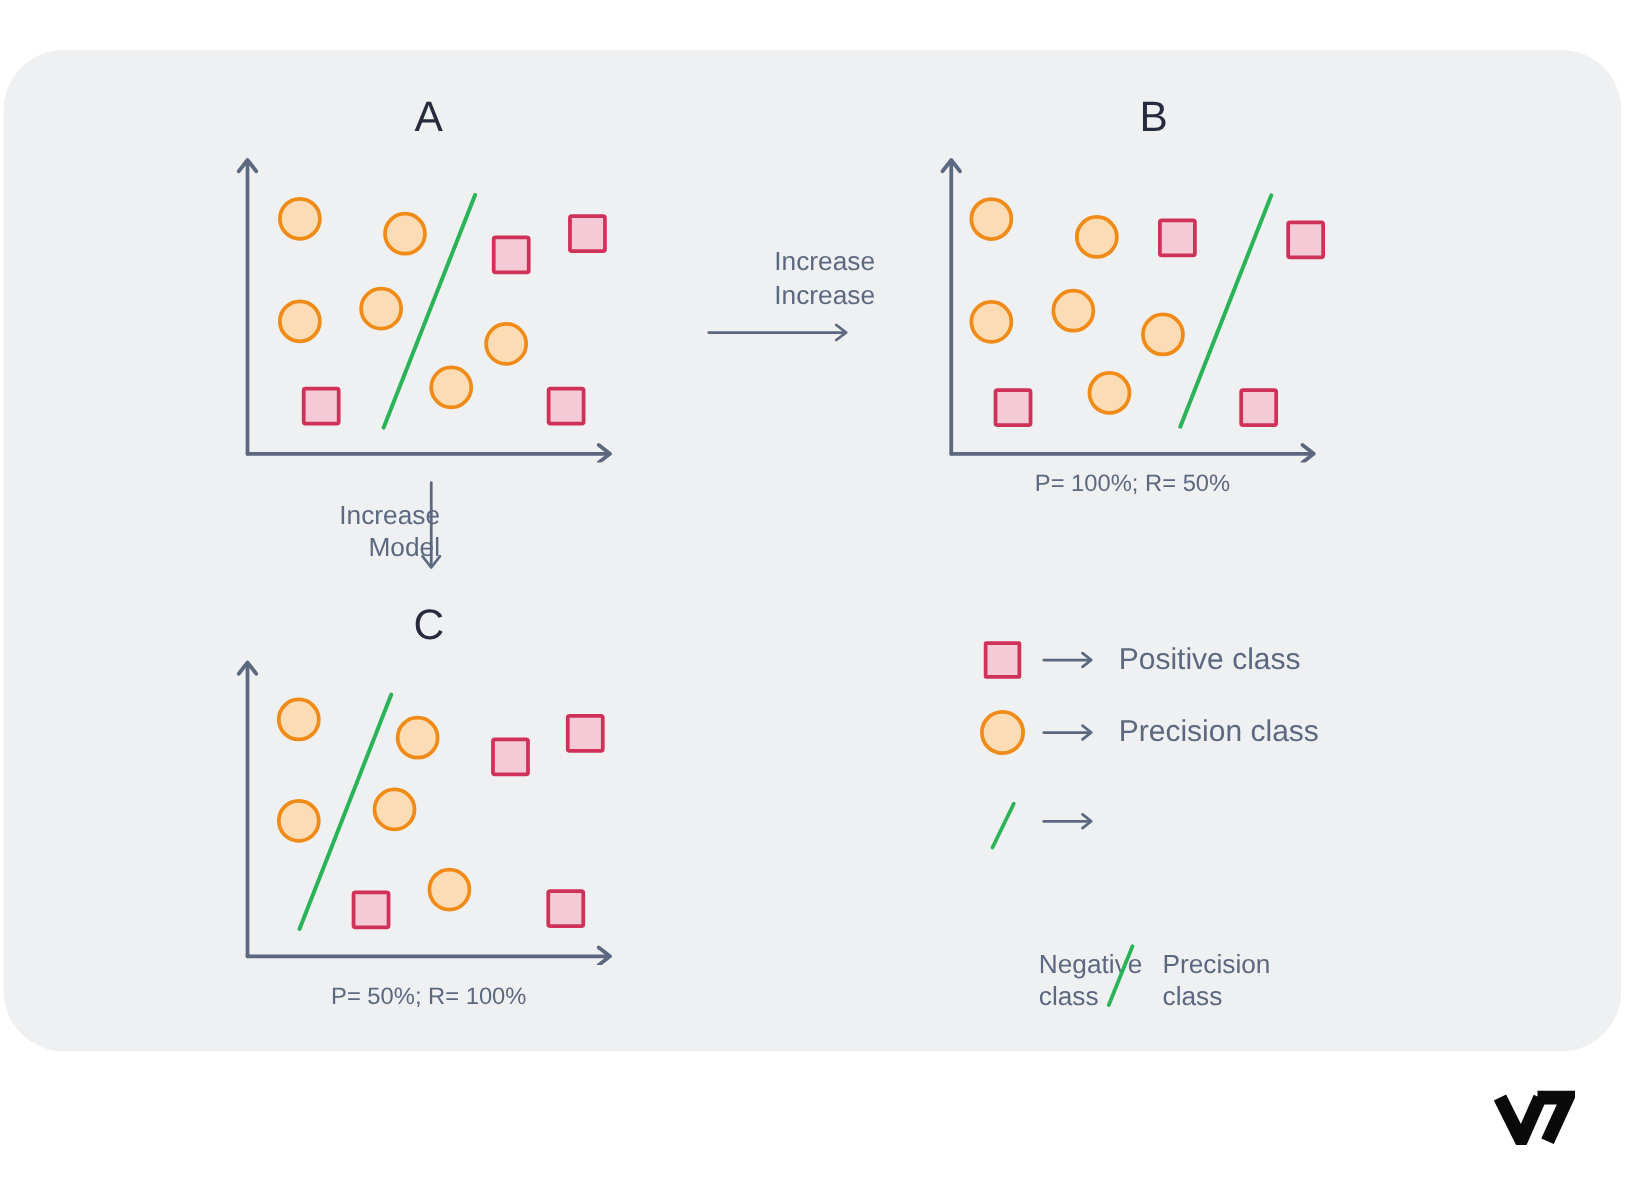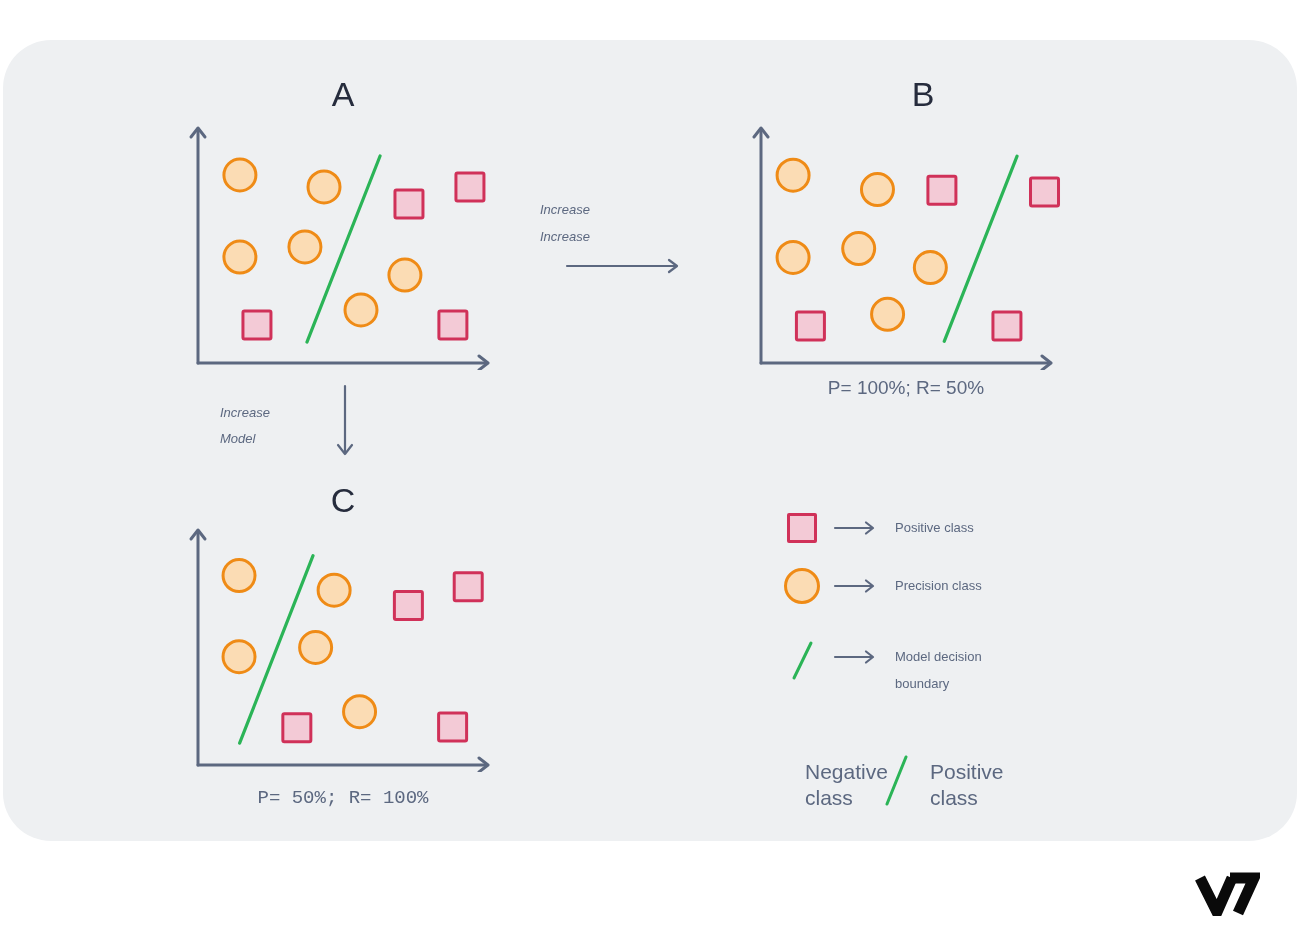--- a/index.html
+++ b/index.html
@@ -10,43 +10,43 @@
 
   .plot { position:absolute; width:320px; }
   #panel-a { left:183px; top:72px; }
   #panel-b { left:746px; top:72px; }
   #panel-c { left:183px; top:482px; }
   .plot-title { text-align:center; font-size:34px; font-weight:500; color:#262c3d; line-height:44px; }
   #panel-c .plot-title { line-height:36px; }
   #panel-b .plot-title { position:relative; left:17px; }
   .plot-svg { display:block; }
   .plot-caption { text-align:center; font-size:19px; color:#5c6880; line-height:28px; margin-top:4px; }
-  #panel-c .plot-caption { margin-top:12px;font-family:Liberation Mono, monospace; }
+  #panel-c .plot-caption { margin-top:12px; }
 
-  .rel-label { position:absolute; font-size:13px; color:#5c6880; text-align:left;font-style:italic; }
+  .rel-label { position:absolute; font-size:21px; color:#5c6880; text-align:right; }
   #increase-precision { left:540px; top:196px; width:160px; line-height:27px; }
   #increase-recall { left:220px; top:400px; width:132px; line-height:26px; }
   .rel-arrow { position:absolute; }
   #precision-arrow { left:560px; top:258px; }
   #recall-arrow { left:334px; top:384px; }
 
   .legend-square { position:absolute; left:787px; top:513px; width:30px; height:30px;
                    background:#f3cad6; border:3px solid #d03159; border-radius:2px; }
   .legend-circle { position:absolute; left:784px; top:568px; width:36px; height:36px;
                    background:#fbdcb4; border:3px solid #ef8b16; border-radius:50%; }
   .legend-arrow { position:absolute; left:833px; }
   #legend-arrow-1 { top:520px; } #legend-arrow-2 { top:578px; } #legend-arrow-3 { top:649px; }
   .legend-slash { position:absolute; left:790px; top:640px; }
-  .legend-label { position:absolute; left:895px; font-size:13px; color:#5c6880; }
+  .legend-label { position:absolute; left:895px; font-size:24px; color:#5c6880; }
   #legend-label-1 { top:513px; line-height:30px; }
   #legend-label-2 { top:571px; line-height:30px; }
   #legend-label-3 { top:643px; line-height:27px; }
 
   .side-label { position:absolute; font-size:21px; color:#5c6880; line-height:26px; }
-  #side-left { left:805px; top:759px; }
+  #side-left { left:831px; top:759px; }
   #side-right { left:930px; top:759px; }
   #side-slash { position:absolute; left:882px; top:752px; }
 
   #v7-logo { position:absolute; left:1194px; top:872px; }
   .sr-only { position:absolute; width:1px; height:1px; overflow:hidden; clip:rect(0 0 0 0); }
 </style>
 </head>
 <body>
 
 <div class="canvas">
@@ -148,34 +148,30 @@
   </svg>
   <div class="legend-label" id="legend-label-2">Precision class</div>
 
   <svg class="legend-slash" width="26" height="42" viewBox="0 0 26 42">
     <path d="M4 38 L21 3" stroke="#2bb457" stroke-width="3" fill="none" stroke-linecap="round"></path>
   </svg>
   <svg class="legend-arrow" id="legend-arrow-3" width="48" height="16" viewBox="0 0 48 16">
     <path d="M2 8 L39 8" stroke="#5c6880" stroke-width="2.2" fill="none" stroke-linecap="round"></path>
     <path d="M33 2.5 L40 8 L33 13.5" stroke="#5c6880" stroke-width="2.2" fill="none" stroke-linecap="round" stroke-linejoin="round"></path>
   </svg>
-  <div class="legend-label" id="legend-label-3">
-    <div>Model decision</div>
-    <div>boundary</div>
-  </div>
 
   <div class="side-label" id="side-left">
     <div>Negative</div>
     <div>class</div>
   </div>
   <svg id="side-slash" width="30" height="58" viewBox="0 0 30 58">
     <path d="M5 52 L24 5" stroke="#2bb457" stroke-width="3" fill="none" stroke-linecap="round"></path>
   </svg>
   <div class="side-label" id="side-right">
-    <div>Positive</div>
+    <div>Precision</div>
     <div>class</div>
   </div>
 
   <svg id="v7-logo" width="66" height="44" viewBox="0 0 66 44">
     <path d="M6 6 L23 40 L38 6" stroke="#0a0a0a" stroke-width="11" fill="none" stroke-linejoin="miter"></path>
     <path d="M36 6 L60 6 L44 41" stroke="#0a0a0a" stroke-width="11" fill="none" stroke-linejoin="miter"></path>
   </svg>
   <span class="sr-only">V7</span>
 </div>
 

